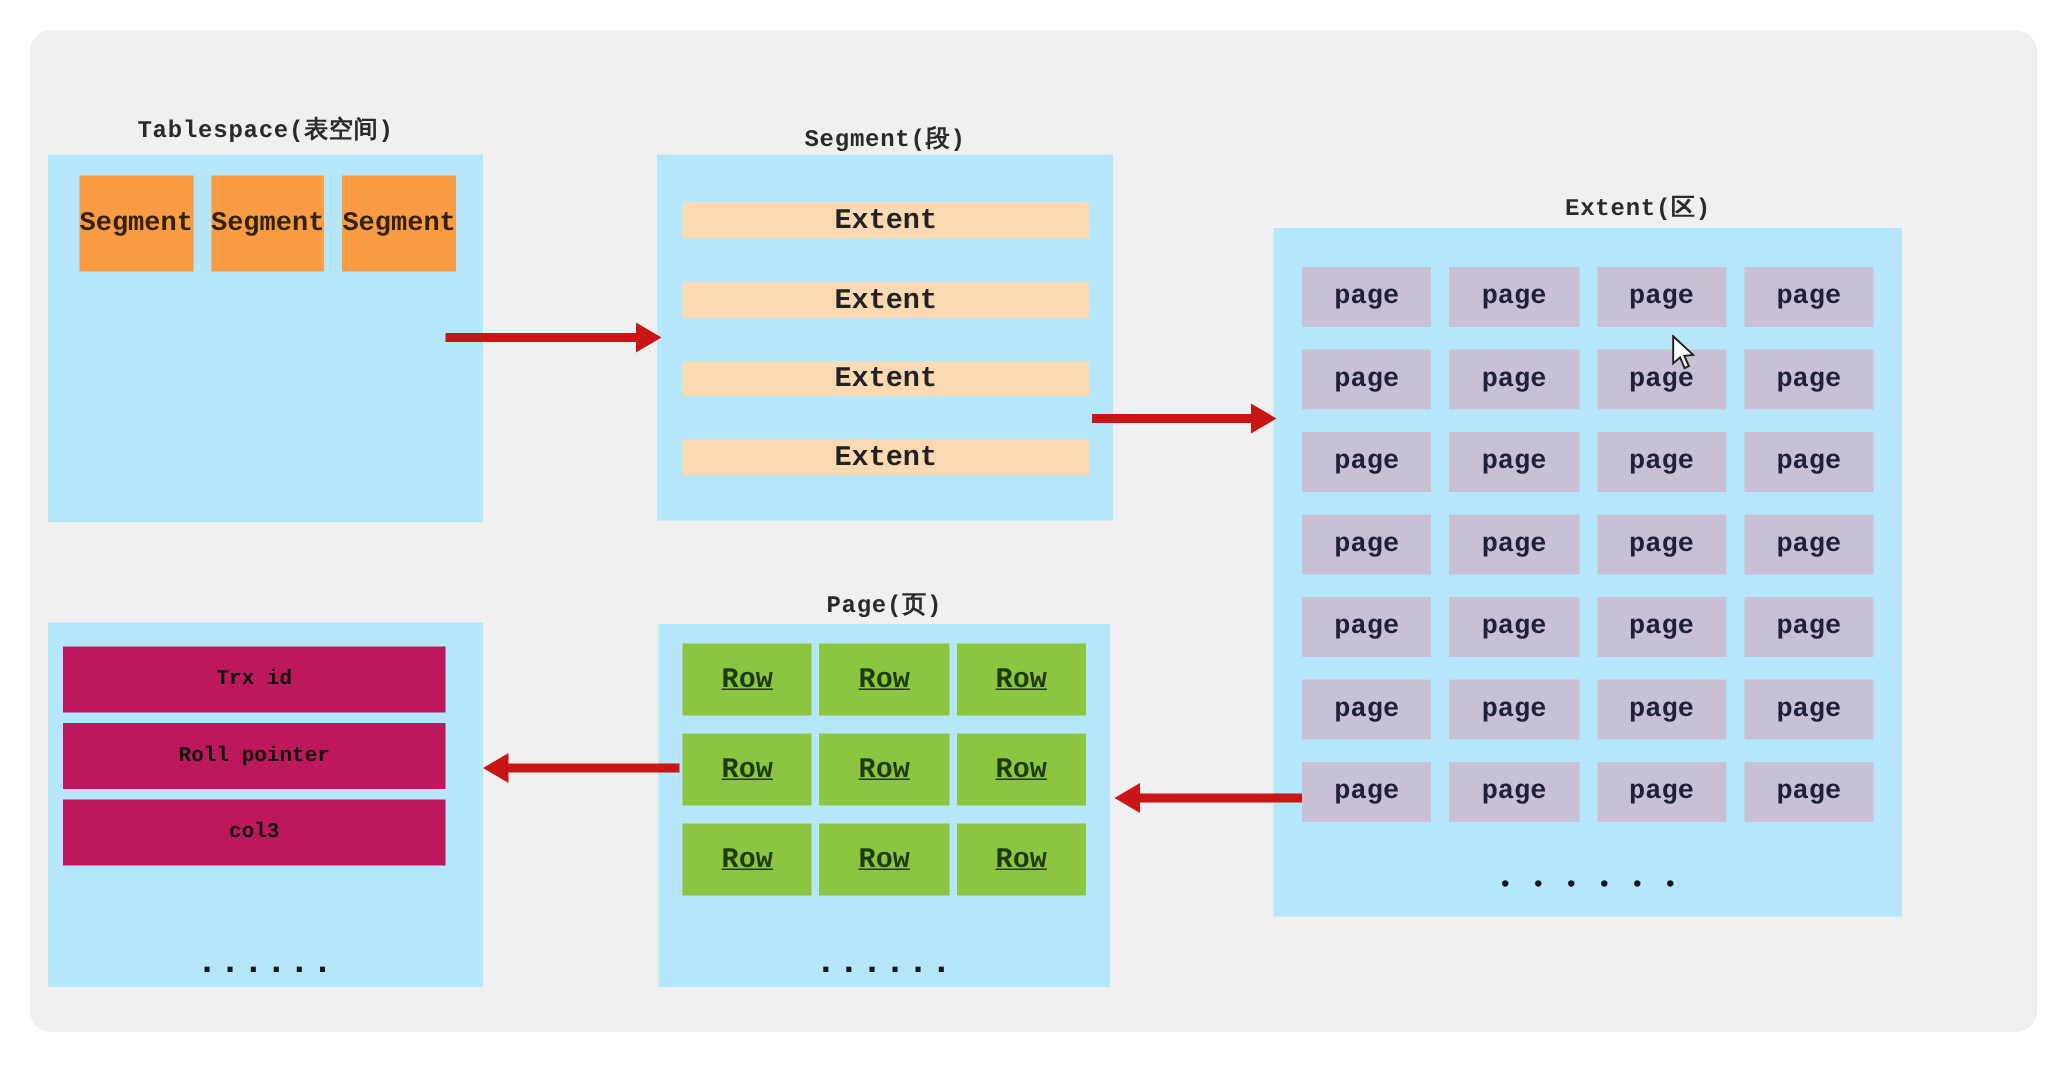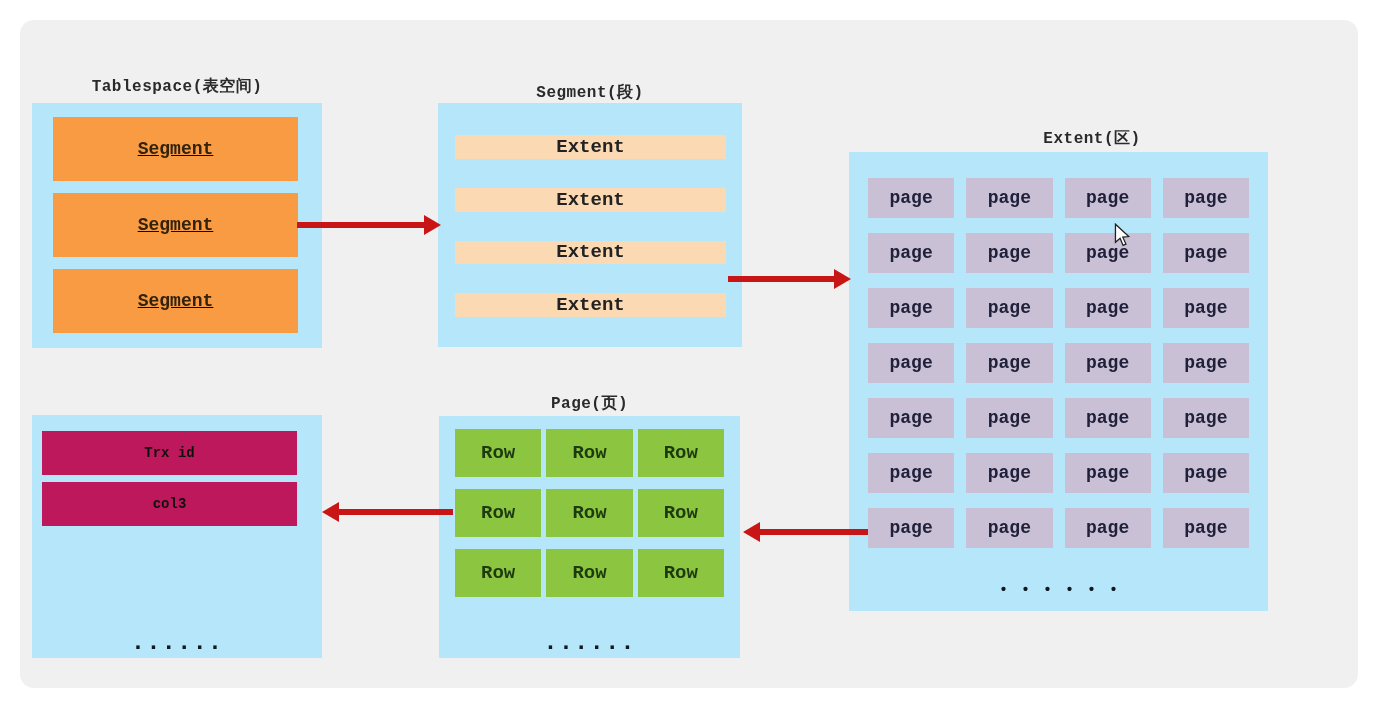--- a/index.html
+++ b/index.html
@@ -17,21 +17,21 @@
     color:#2a2a2a;letter-spacing:.5px;white-space:nowrap;
   }
   .blue-box{position:absolute;background:#b6e6f9;box-sizing:border-box;}
   .cell{
     display:flex;align-items:center;justify-content:center;
     font-weight:bold;white-space:nowrap;
   }
   
   #tablespace-box{
     left:32px;top:103px;width:290px;height:245px;
-    display:flex;flex-direction:column;gap:12px;padding:14px 24px 0 21px;text-decoration:underline;
+    display:flex;flex-direction:row;gap:12px;padding:14px 24px 0 21px;
   }
   .seg-bar{height:64px;background:#f89b42;color:#33220a;font-size:18px;}
   
   #segment-box{
     left:438px;top:103px;width:304px;height:244px;
     display:grid;grid-template-columns:1fr;gap:29px 10px;
     padding:32px 16px 30px 17px;
   }
   .ext-cell{background:#fbd9b2;color:#222222;font-size:19px;}
   
@@ -40,21 +40,21 @@
     display:grid;grid-template-columns:repeat(4,1fr);grid-auto-rows:40px;
     gap:15px 12px;padding:26px 19px 0 19px;align-content:start;
   }
   .page-cell{background:#c9c0d5;color:#20203a;font-size:18px;}
   
   #page-box{
     left:439px;top:416px;width:301px;height:242px;
     display:grid;grid-template-columns:repeat(3,1fr);grid-auto-rows:48px;
     gap:12px 5px;padding:13px 16px 0 16px;align-content:start;
   }
-  .row-cell{background:#8cc540;color:#1e3b10;font-size:19px;}
+  .row-cell{background:#8cc540;color:#1e3b10;font-size:19px;text-decoration:underline;}
   
   #row-box{
     left:32px;top:415px;width:290px;height:243px;
     display:flex;flex-direction:column;gap:7px;padding:16px 25px 0 10px;
   }
   .field-bar{height:44px;background:#be185d;color:#0d120d;font-size:14px;}
   
   .dots{
     position:absolute;left:0;right:0;text-align:center;
     font-weight:bold;color:#101820;
@@ -131,20 +131,21 @@
   <div class="cell row-cell">Row</div>
   <div class="cell row-cell">Row</div>
   <div class="cell row-cell">Row</div>
   <div class="cell row-cell">Row</div>
   <div class="dots tight">......</div>
 </div>
 
 <div class="sec-title" style="left:32px;top:393px;width:290px;margin-top:33px;">Row(行)</div>
 <div class="blue-box" id="row-box">
   <div class="cell field-bar">Trx id</div>
+  <div class="cell field-bar">Roll pointer</div>
   <div class="cell field-bar">col3</div>
   <div class="dots tight">......</div>
 </div>
 
 <div>
   <div class="arrow-line" style="left:297px;top:222px;width:128px;"></div>
   <div class="arrow-head to-right" style="left:424px;top:215px;"></div>
 </div>
 <div>
   <div class="arrow-line" style="left:728px;top:276px;width:107px;"></div>

